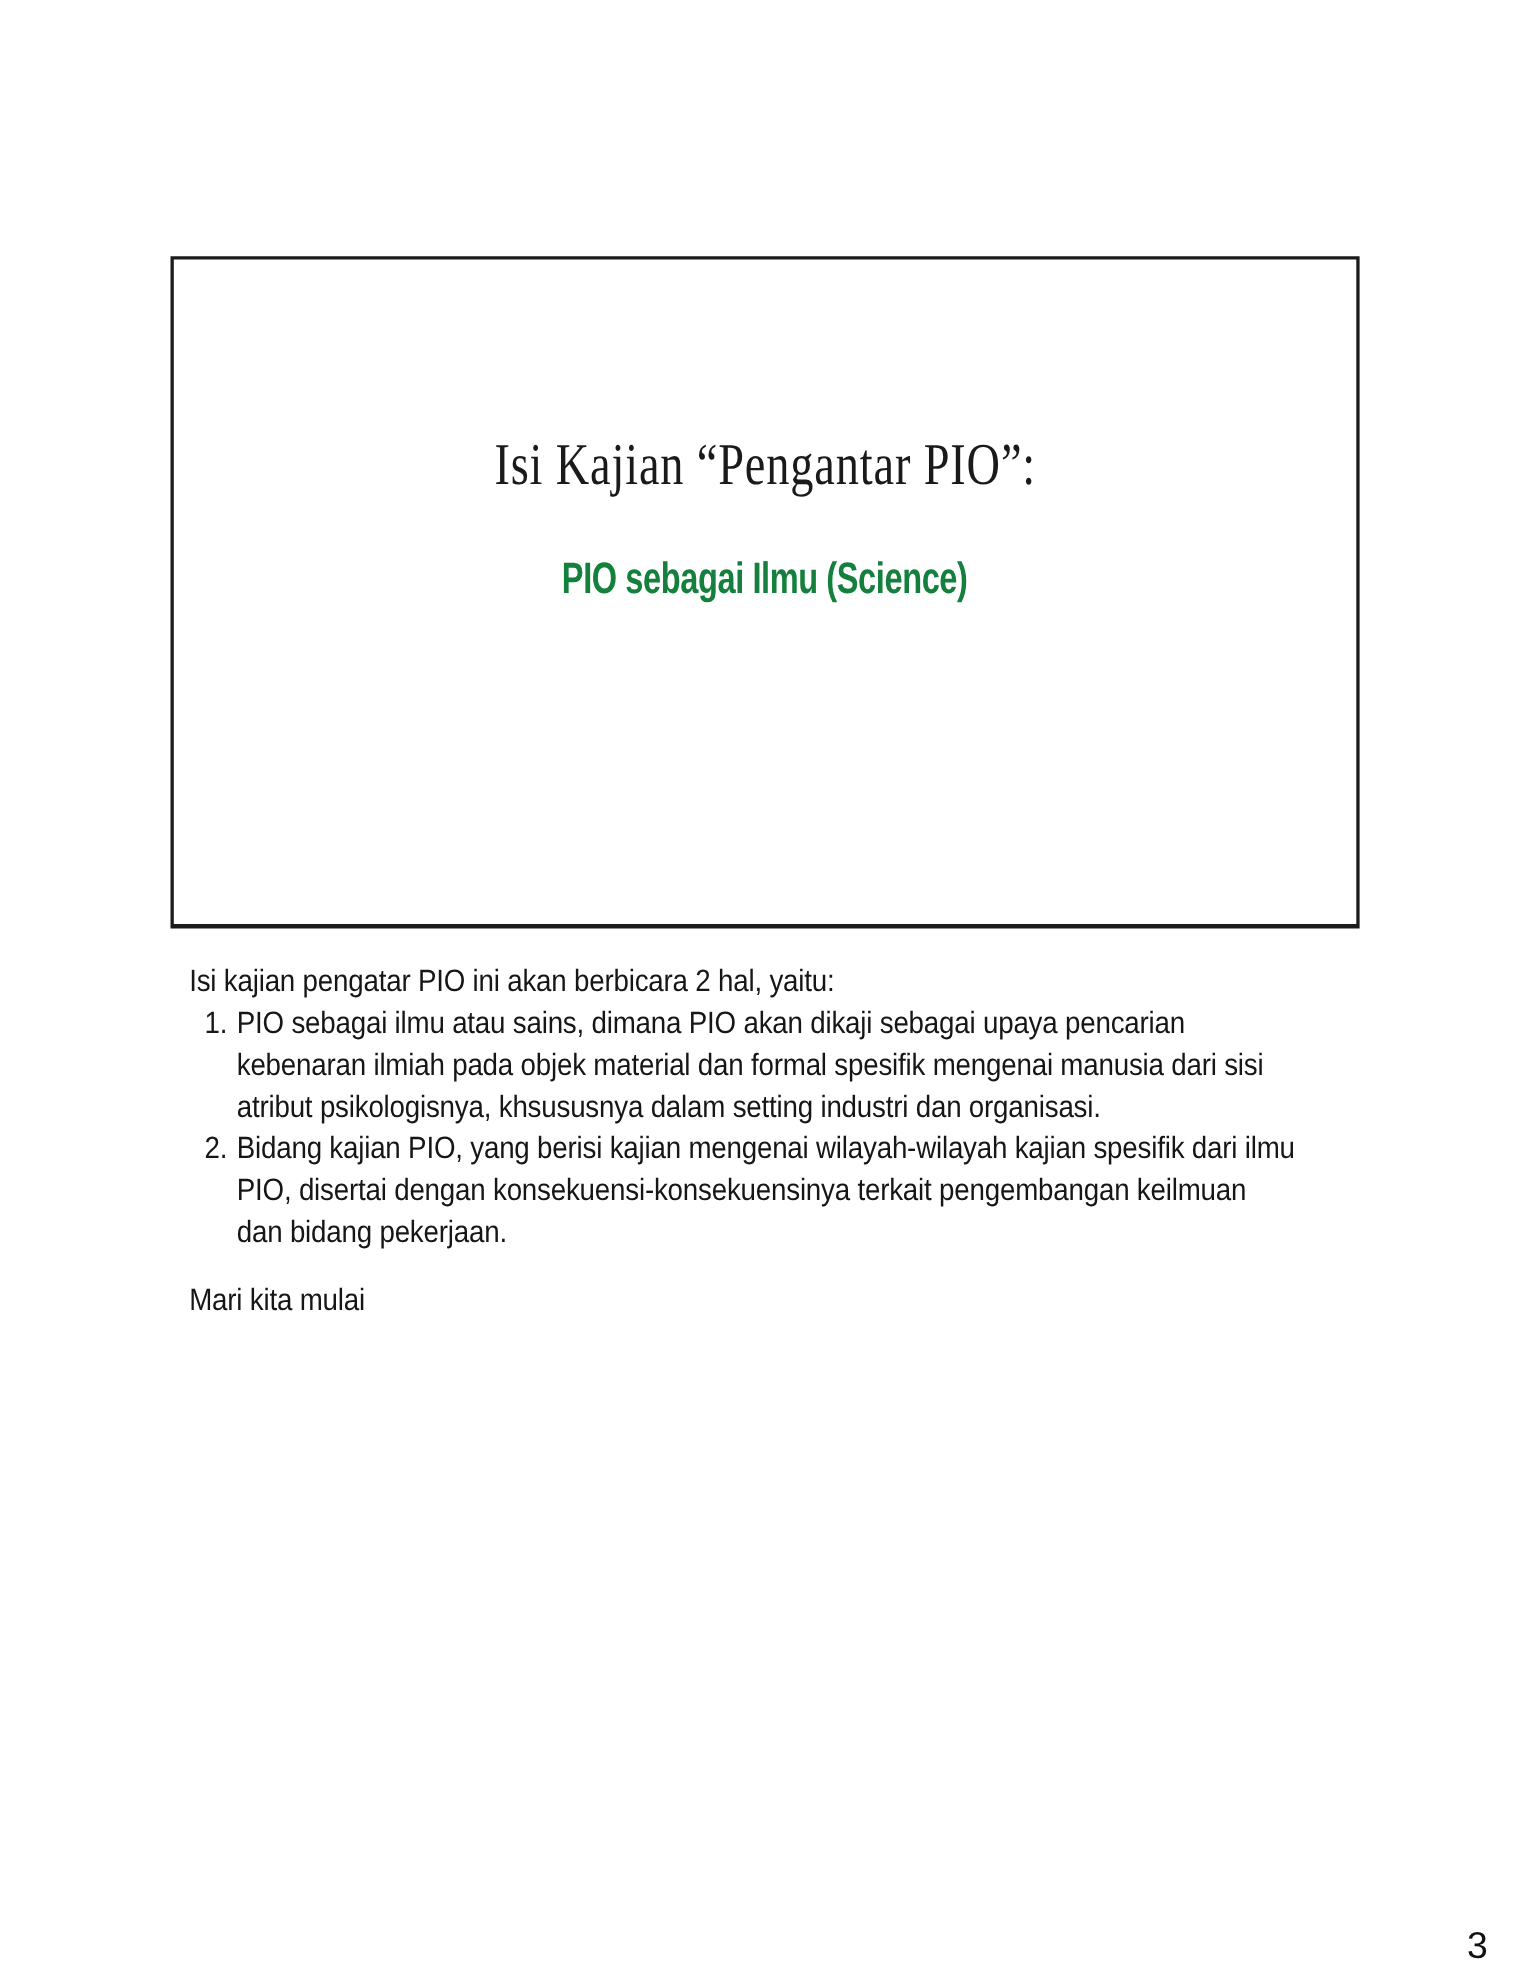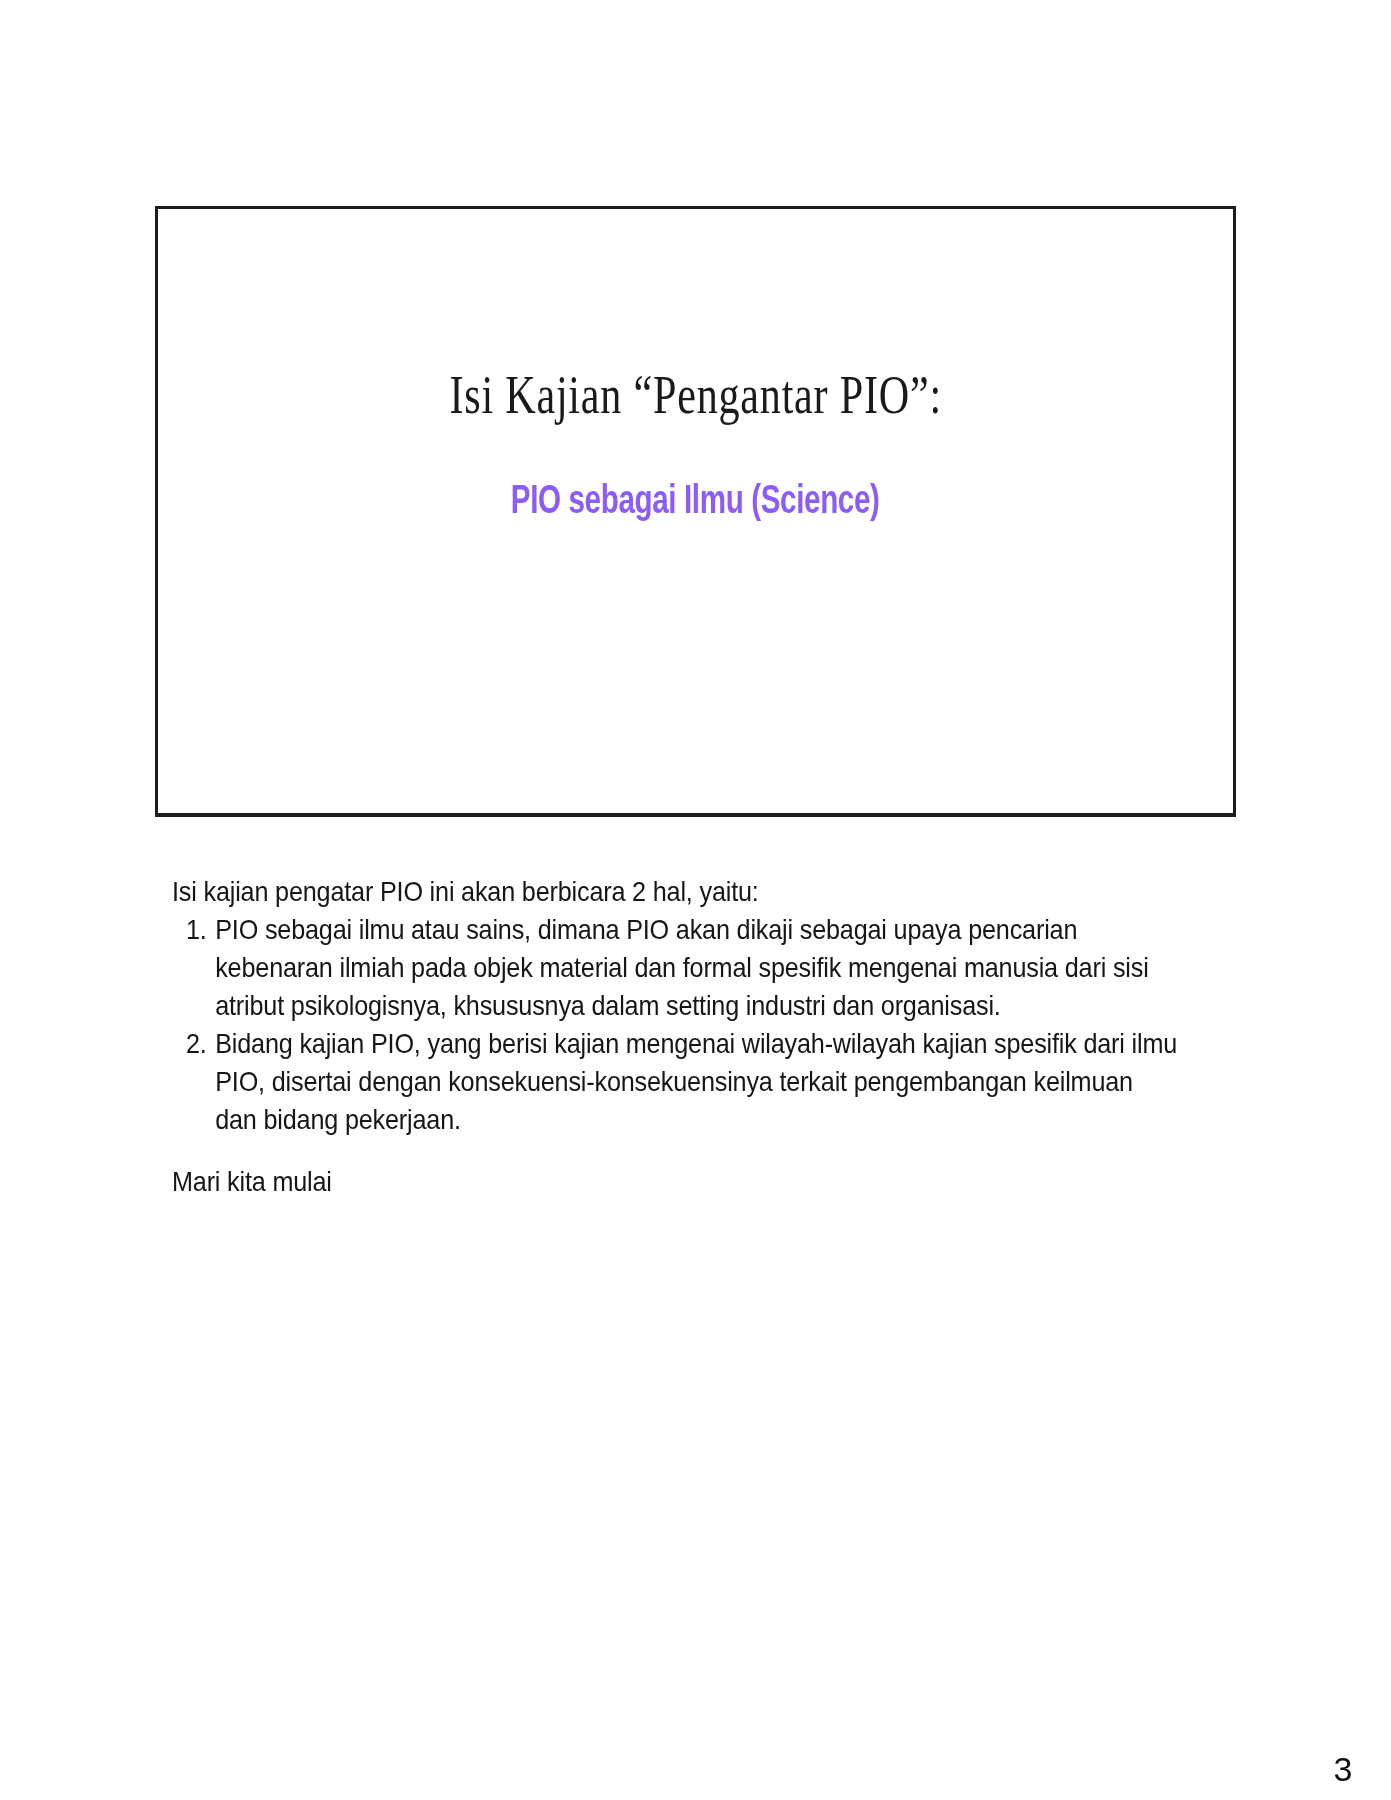--- a/index.html
+++ b/index.html
@@ -11,21 +11,21 @@
     background: #ffffff;
     overflow: hidden;
     font-family: "Liberation Sans", sans-serif;
     color: #141414;
   }
 
   
   .slide-box {
     position: absolute;
     left: 155px;
-    top: 206px;
+    top: 233px;
     width: 1081px;
     height: 611px;
     border: 3px solid #1c1c1c;
     border-bottom-width: 4px;
     background: #ffffff;
   }
   .slide-title {
     position: absolute;
     left: 0;
     right: 0;
@@ -45,21 +45,21 @@
   }
   .slide-sub {
     position: absolute;
     left: 0;
     right: 0;
     text-align: center;
     white-space: nowrap;
     font-weight: 700;
     font-size: 40px;
     line-height: 50px;
-    color: #8b5cf6;
+    color: #15803d;
   }
   .slide-sub .squeeze {
     display: inline-block;
     transform: scaleX(0.74);
     transform-origin: center top;
     letter-spacing: -0.5px;
   }
   .sub-1 { top: 265px; }
   .sub-2 { top: 390px; }
 

